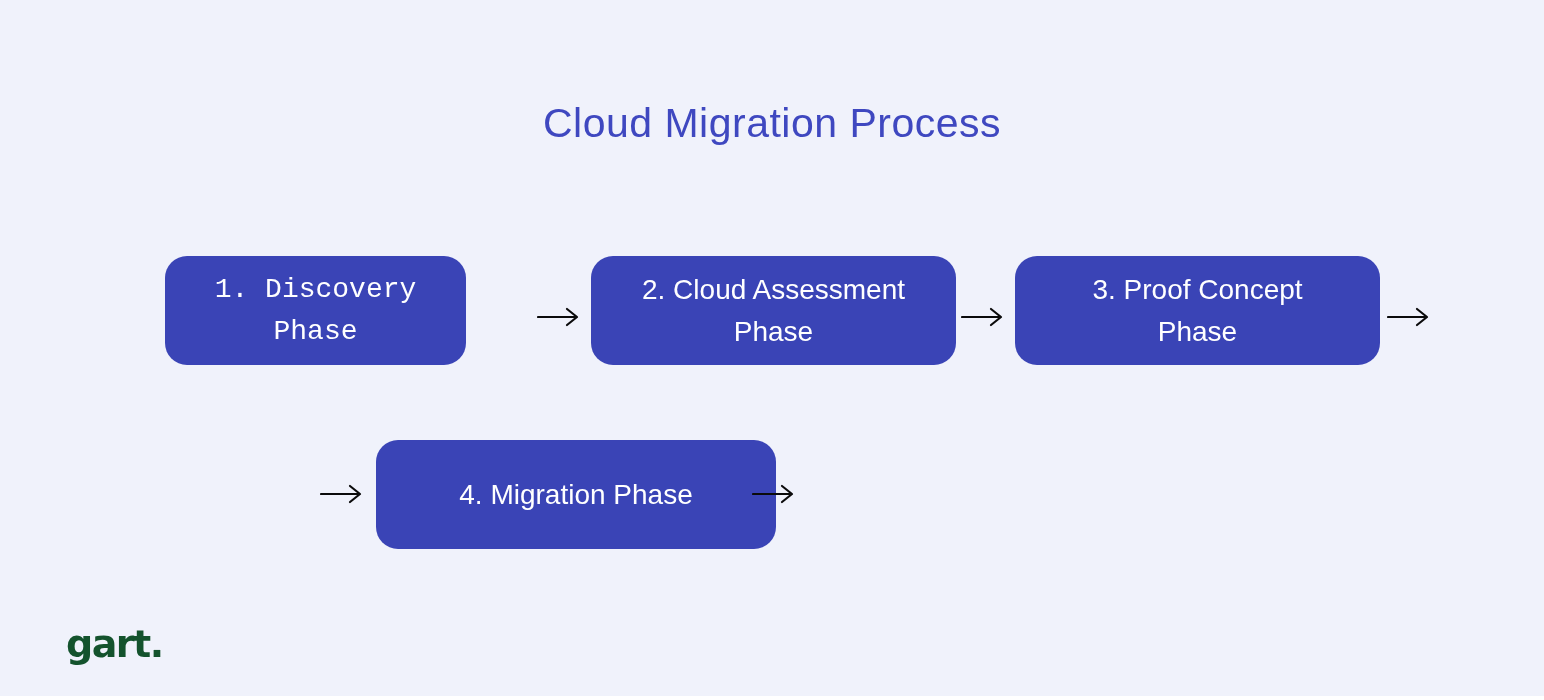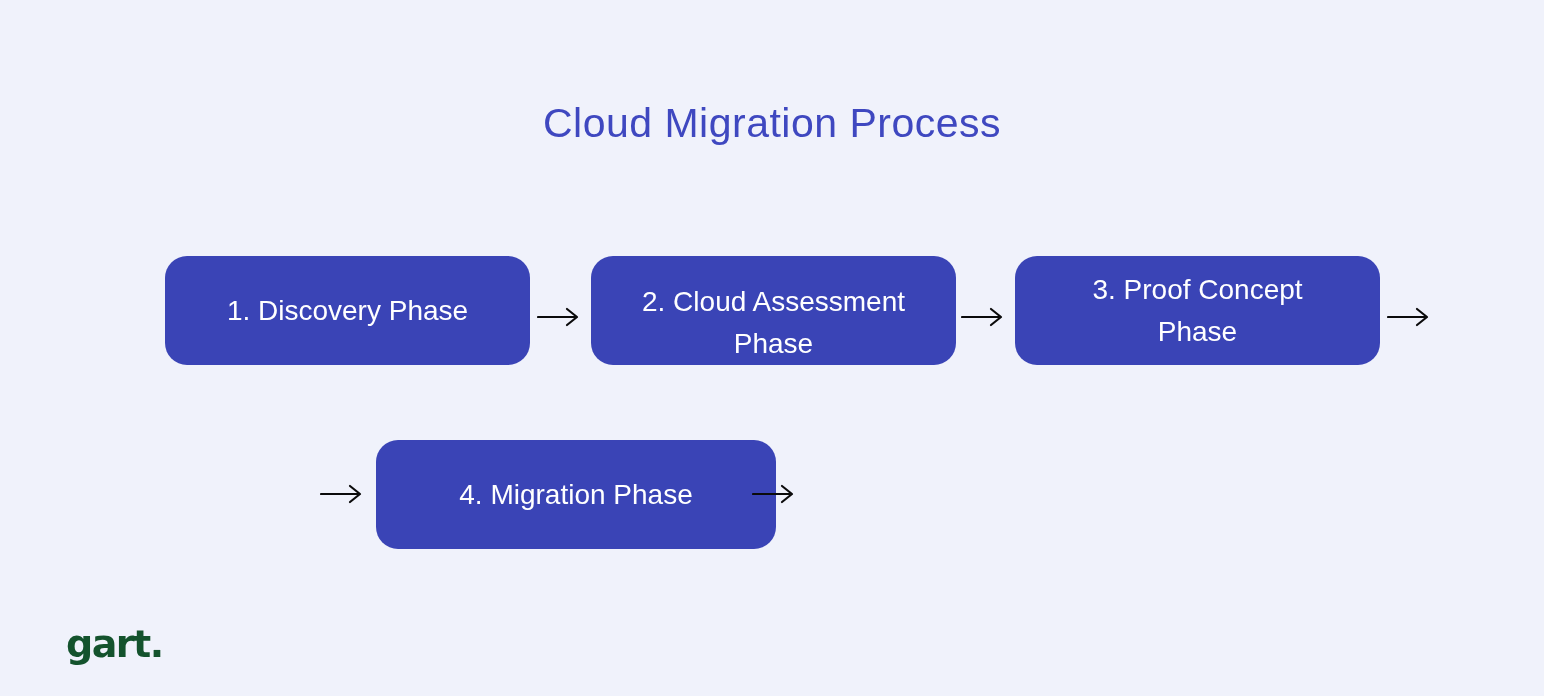--- a/index.html
+++ b/index.html
@@ -42,22 +42,22 @@
     padding: 0 20px;
   }
   .step-label {
     color: #ffffff;
     font-size: 28px;
     font-weight: 500;
     line-height: 1.5;
     text-align: center;
     white-space: pre-line;
   }
-  .box-1 { left: 165px;  top: 256px; width: 365px; }
-  .box-2 { left: 591px;  top: 256px; width: 365px; align-items: flex-end; }
+  .box-1 { left: 165px;  top: 256px; width: 301px; font-family: Liberation Mono, monospace; }
+  .box-2 { left: 591px;  top: 256px; width: 365px; }
   .box-3 { left: 1015px; top: 256px; width: 365px; }
   .box-4 { left: 376px;  top: 440px; width: 400px; }
   .box-5 { left: 802px;  top: 440px; width: 365px; }
   .arrow {
     position: absolute;
     width: 46px;
     height: 24px;
   }
   .arrow svg { display: block; }
   .arrow-1 { left: 537px;  top: 305px; }

